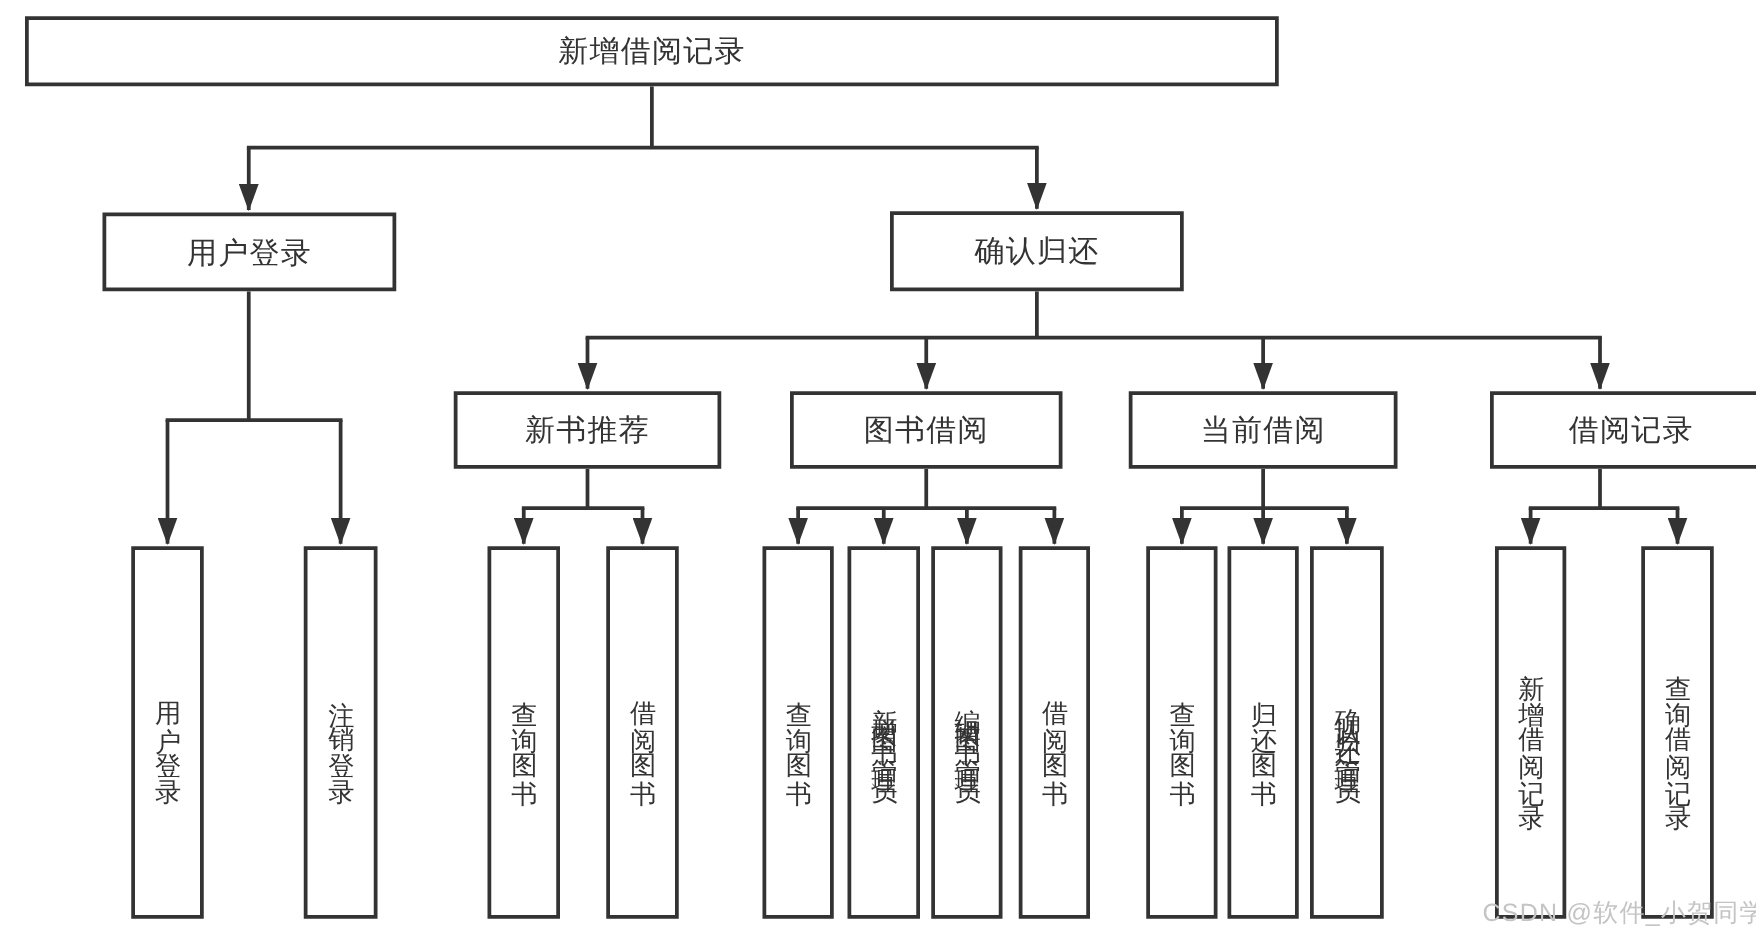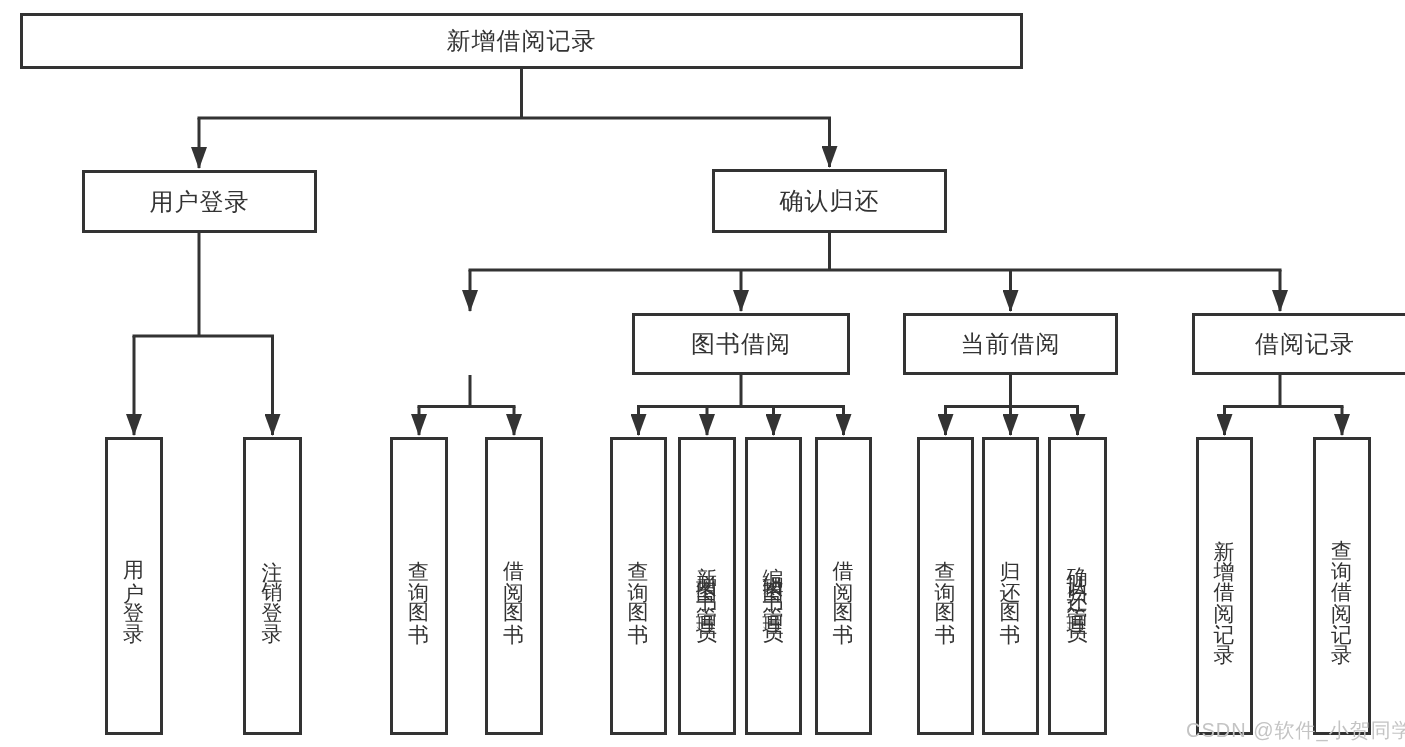--- a/index.html
+++ b/index.html
@@ -117,20 +117,21 @@
       <line x1="1224.5" y1="406.5" x2="1224.5" y2="435" marker-end="url(#arrow)"></line>
       <line x1="1342" y1="406.5" x2="1342" y2="435" marker-end="url(#arrow)"></line>
     </g>
   </svg>
 
   <div class="node" style="left:20px; top:13px; width:1003px; height:56px;">新增借阅记录</div>
 
   <div class="node" style="left:82px; top:170px; width:235px; height:63px;">用户登录</div>
   <div class="node" style="left:712px; top:169px; width:235px; height:64px;">确认归还</div>
 
+  <div class="node" style="left:363px; top:313px; width:214px; height:62px;">新书推荐</div>
   <div class="node" style="left:632px; top:313px; width:218px; height:62px;">图书借阅</div>
   <div class="node" style="left:903px; top:313px; width:215px; height:62px;">当前借阅</div>
   <div class="node" style="left:1192px; top:313px; width:226px; height:62px;">借阅记录</div>
 
   <div class="leaf" style="left:105px; width:58px;">
     <span class="v-label" style="letter-spacing: 21px;">用户登录</span>
   </div>
   <div class="leaf" style="left:243px; width:59px;">
     <span class="v-label" style="letter-spacing: 21px;">注销登录</span>
   </div>

